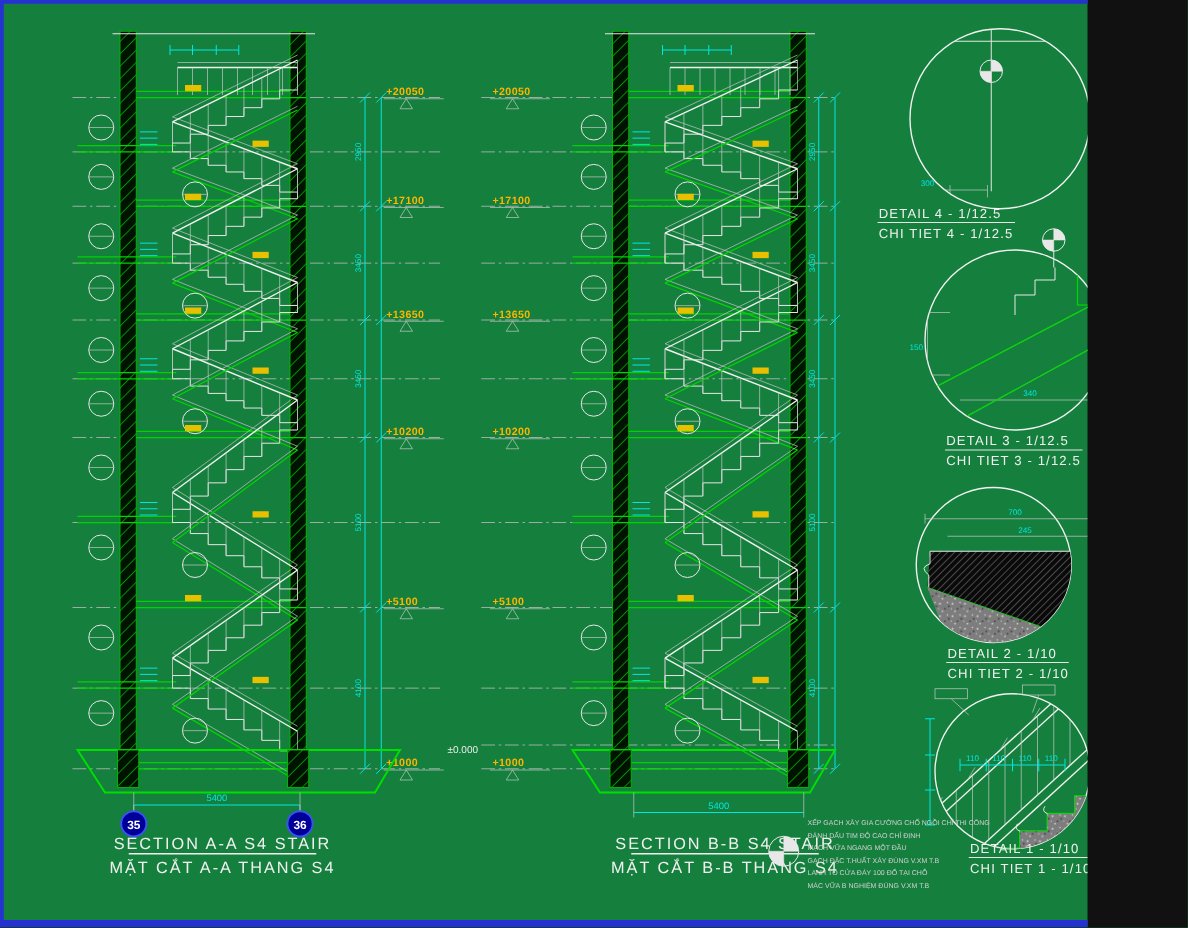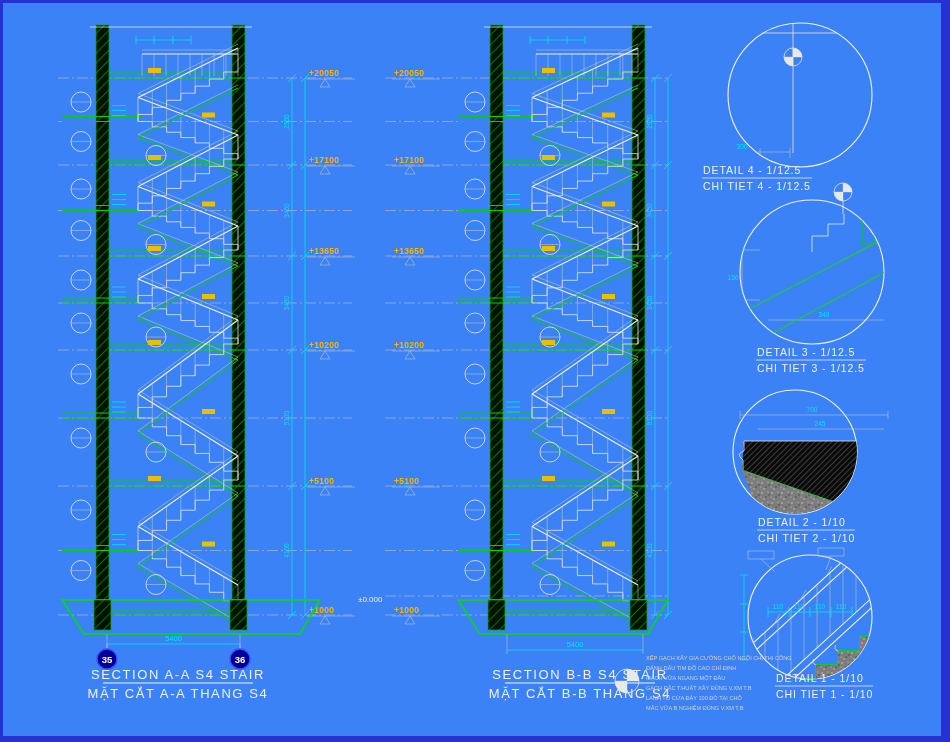--- a/index.html
+++ b/index.html
@@ -1,16 +1,16 @@
 <!DOCTYPE html>
 <html><head>
 <meta charset="utf-8">
 <style>
   html,body{margin:0;padding:0;background:#111;}
-  #stage{position:relative;width:950px;height:742px;background:#3b82f6;overflow:hidden;}
+  #stage{position:relative;width:870px;height:742px;background:#15803d;overflow:hidden;}
   svg{position:absolute;left:0;top:0;}
   svg text{font-family:"Liberation Sans",sans-serif;}
   .w1{stroke:#f2f2f2;stroke-width:1.1;fill:none}
   .w08{stroke:#e6e6e6;stroke-width:0.8;fill:none}
   .w05{stroke:#c8c8c8;stroke-width:0.55;fill:none}
   .g1{stroke:#00d400;stroke-width:1;fill:none}
   .g15{stroke:#00e000;stroke-width:1.5;fill:none}
   .c1{stroke:#00e5e5;stroke-width:0.8;fill:none}
   .dash{stroke:#b9b9b9;stroke-width:0.65;stroke-dasharray:11 3 2 3;fill:none}
   .t-title{fill:#f0f0f0;font-size:13px;letter-spacing:1.6px;}

